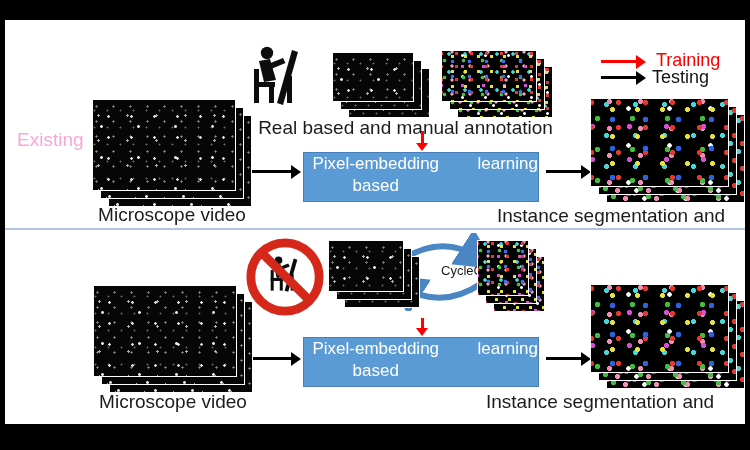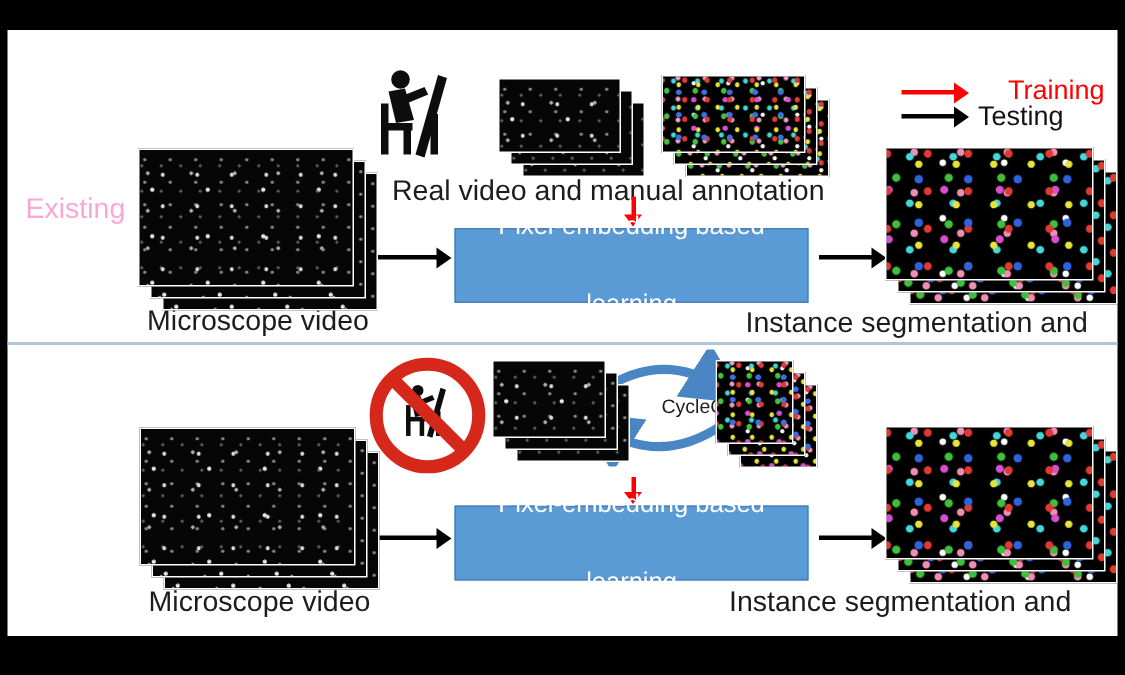--- a/index.html
+++ b/index.html
@@ -69,21 +69,21 @@
   .harrow.red{background:#fe0000;}
   .harrow.red::after{border-left-color:#fe0000;}
   .varrow{position:absolute;width:3px;background:#fe0000;}
   .varrow::after{content:"";position:absolute;left:-5px;bottom:-7px;
     border-top:8px solid #fe0000;border-left:6.5px solid transparent;border-right:6.5px solid transparent;}
 
   
   .model-box{
     position:absolute;background:#5b9bd5;border:1px solid #4a7fba;box-sizing:border-box;
     color:#fff;font-size:17px;text-align:center;
-    display:flex;flex-direction:column;justify-content:center;line-height:22px;gap:30px;
+    display:flex;flex-direction:row;justify-content:center;line-height:22px;gap:30px;
   }
 
   .legend-label{position:absolute;font-size:18px;white-space:nowrap;}
   .legend-label.training{color:#fe0000;}
   .legend-label.testing{color:#141414;}
   .cyclegan-text{position:absolute;font-size:13px;color:#1c1c1c;white-space:nowrap;}
 </style>
 </head>
 <body>
 
@@ -116,41 +116,41 @@
     <div class="frame back1 micro"></div>
     <div class="frame front micro"></div>
   </div>
 
   <div class="stack" style="left:441px;top:50px;width:112px;height:68px;">
     <div class="frame back2 anno"></div>
     <div class="frame back1 anno"></div>
     <div class="frame front anno"></div>
   </div>
 
-  <div class="cap center" style="left:253px;top:117px;width:305px;">Real video and manual annotation</div>
+  <div class="cap center" style="left:253px;top:117px;width:305px;">Real based and manual annotation</div>
 
   <div class="varrow" style="left:421px;top:131px;height:13px;"></div>
 
   <div class="model-box" style="left:303px;top:152px;width:236px;height:50px;">
     <div>Pixel-embedding based</div>
     <div>learning</div>
   </div>
 
   <div class="harrow" style="left:248px;top:170px;width:44px;"></div>
   <div class="harrow" style="left:546px;top:170px;width:36px;"></div>
 
   <div class="stack" style="left:590px;top:98px;width:155px;height:105px;">
     <div class="frame back2 seg"></div>
     <div class="frame back1 seg"></div>
     <div class="frame front seg"></div>
   </div>
   <div class="cap" style="left:497px;top:205px;">Instance segmentation and</div>
 
   <div class="harrow red" style="left:601px;top:60px;width:36px;"></div>
-  <div class="legend-label training" style="left:672px;top:50px;text-align:center;">Training</div>
+  <div class="legend-label training" style="left:656px;top:50px;text-align:center;">Training</div>
   <div class="harrow" style="left:601px;top:76px;width:36px;"></div>
   <div class="legend-label testing" style="left:652px;top:67px;">Testing</div>
 
   <div class="abs divider" style="left:5px;top:228px;width:740px;"></div>
 
 
   <div class="stack" style="left:93px;top:285px;width:160px;height:108px;">
     <div class="frame back2 micro"></div>
     <div class="frame back1 micro"></div>
     <div class="frame front micro"></div>

